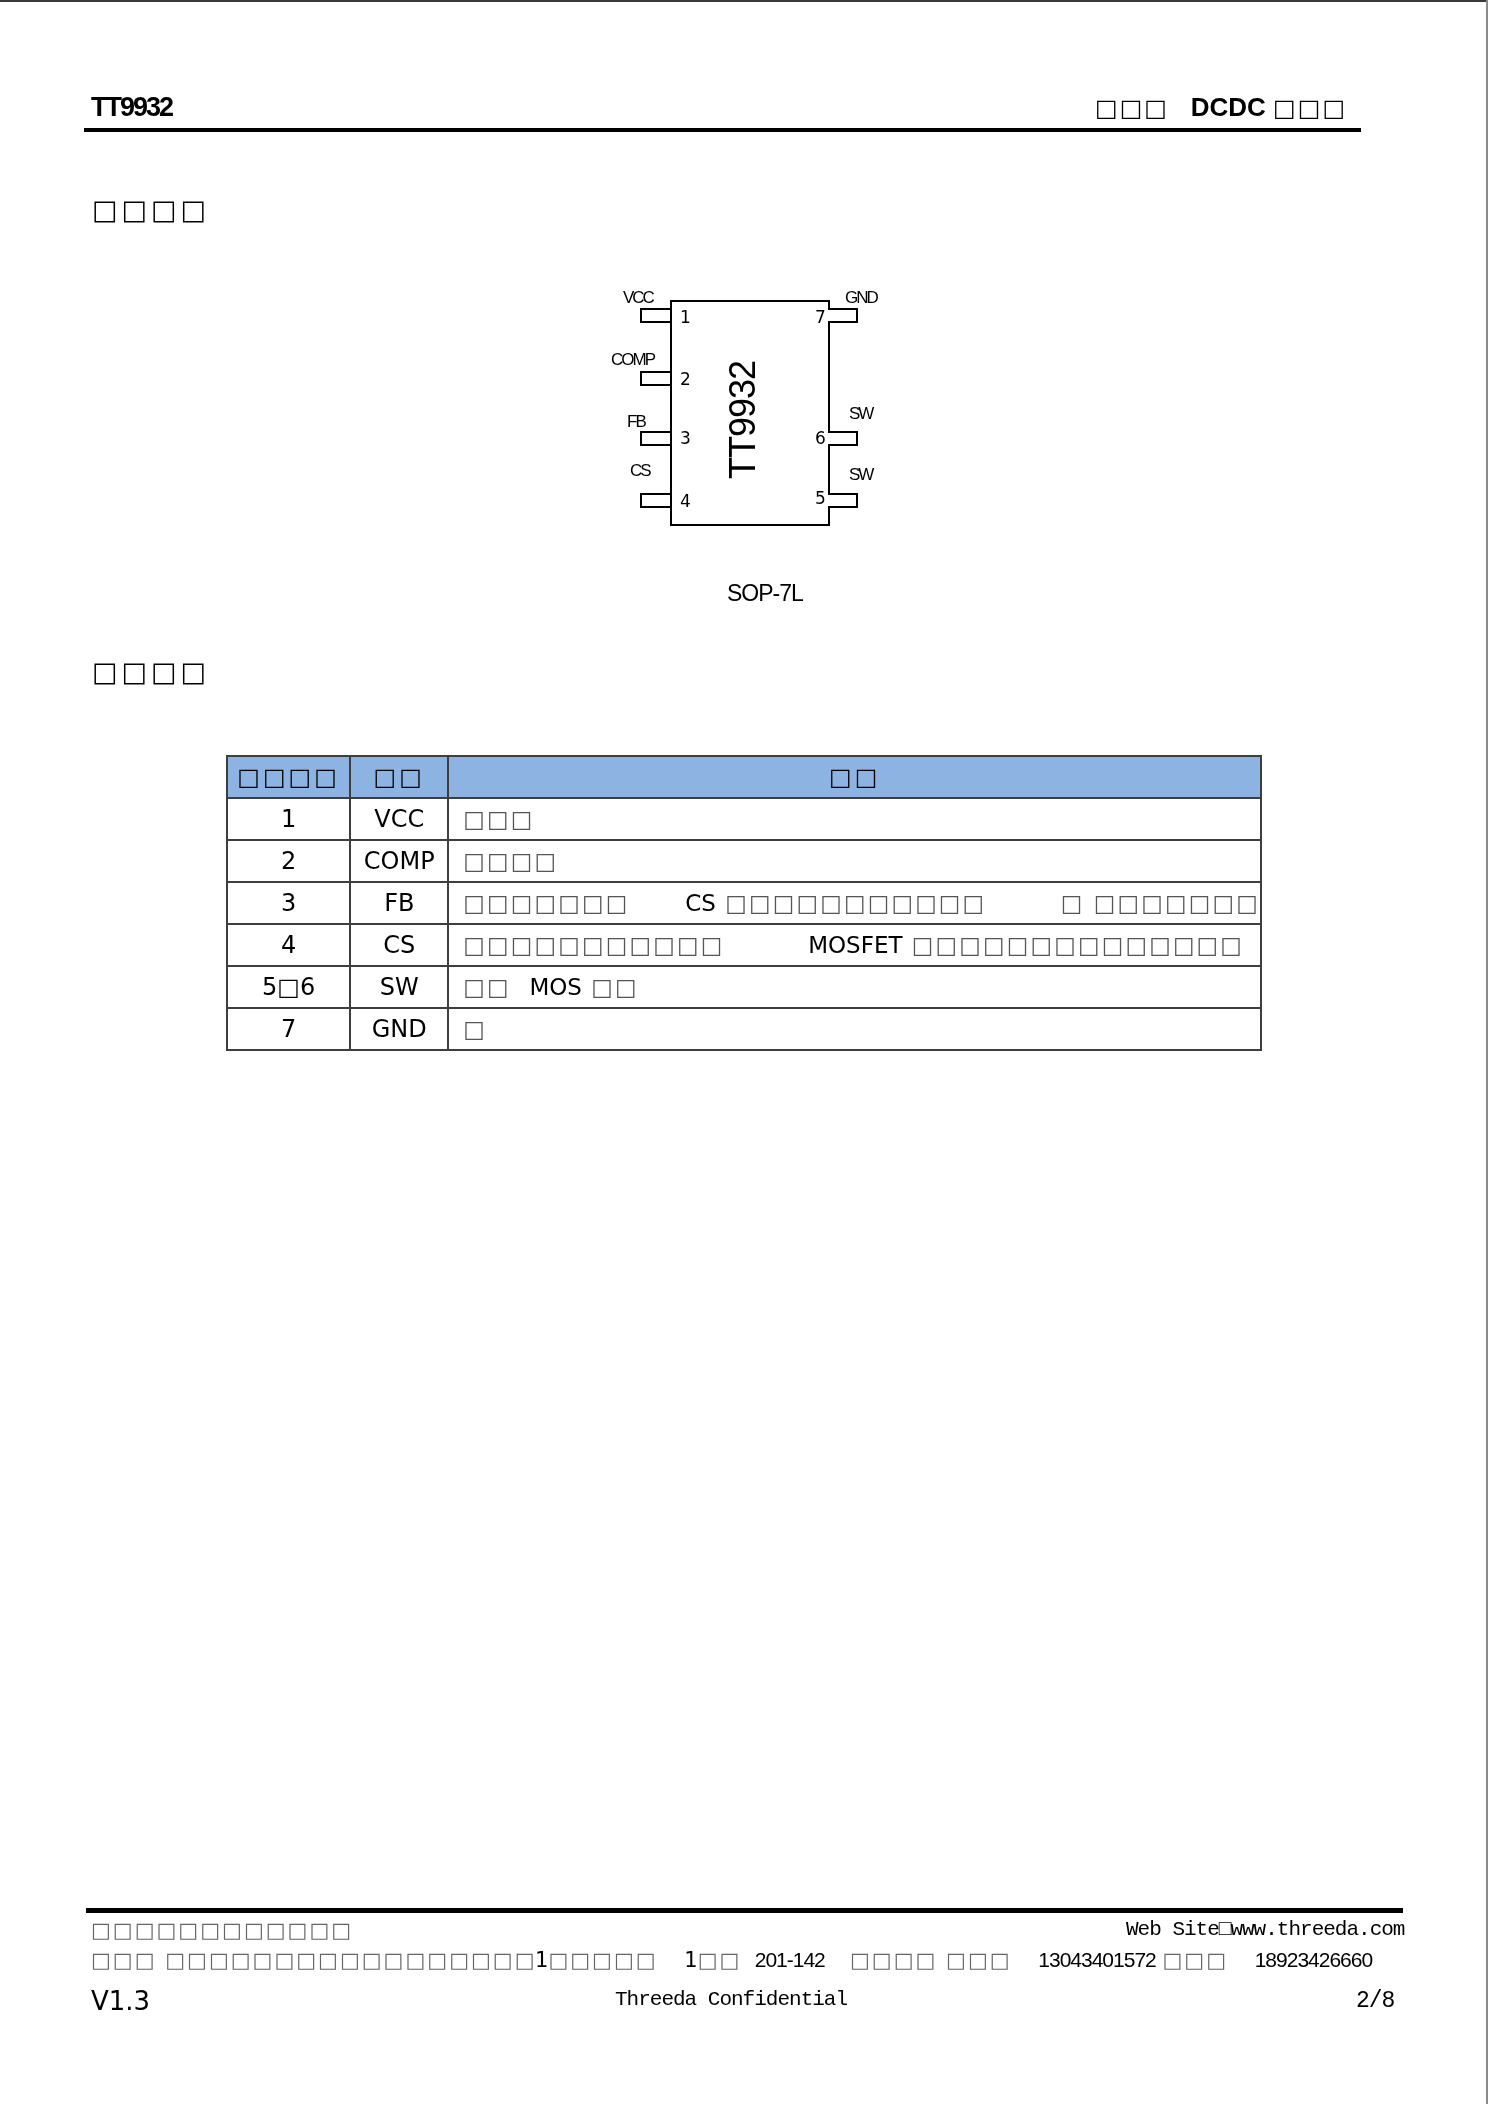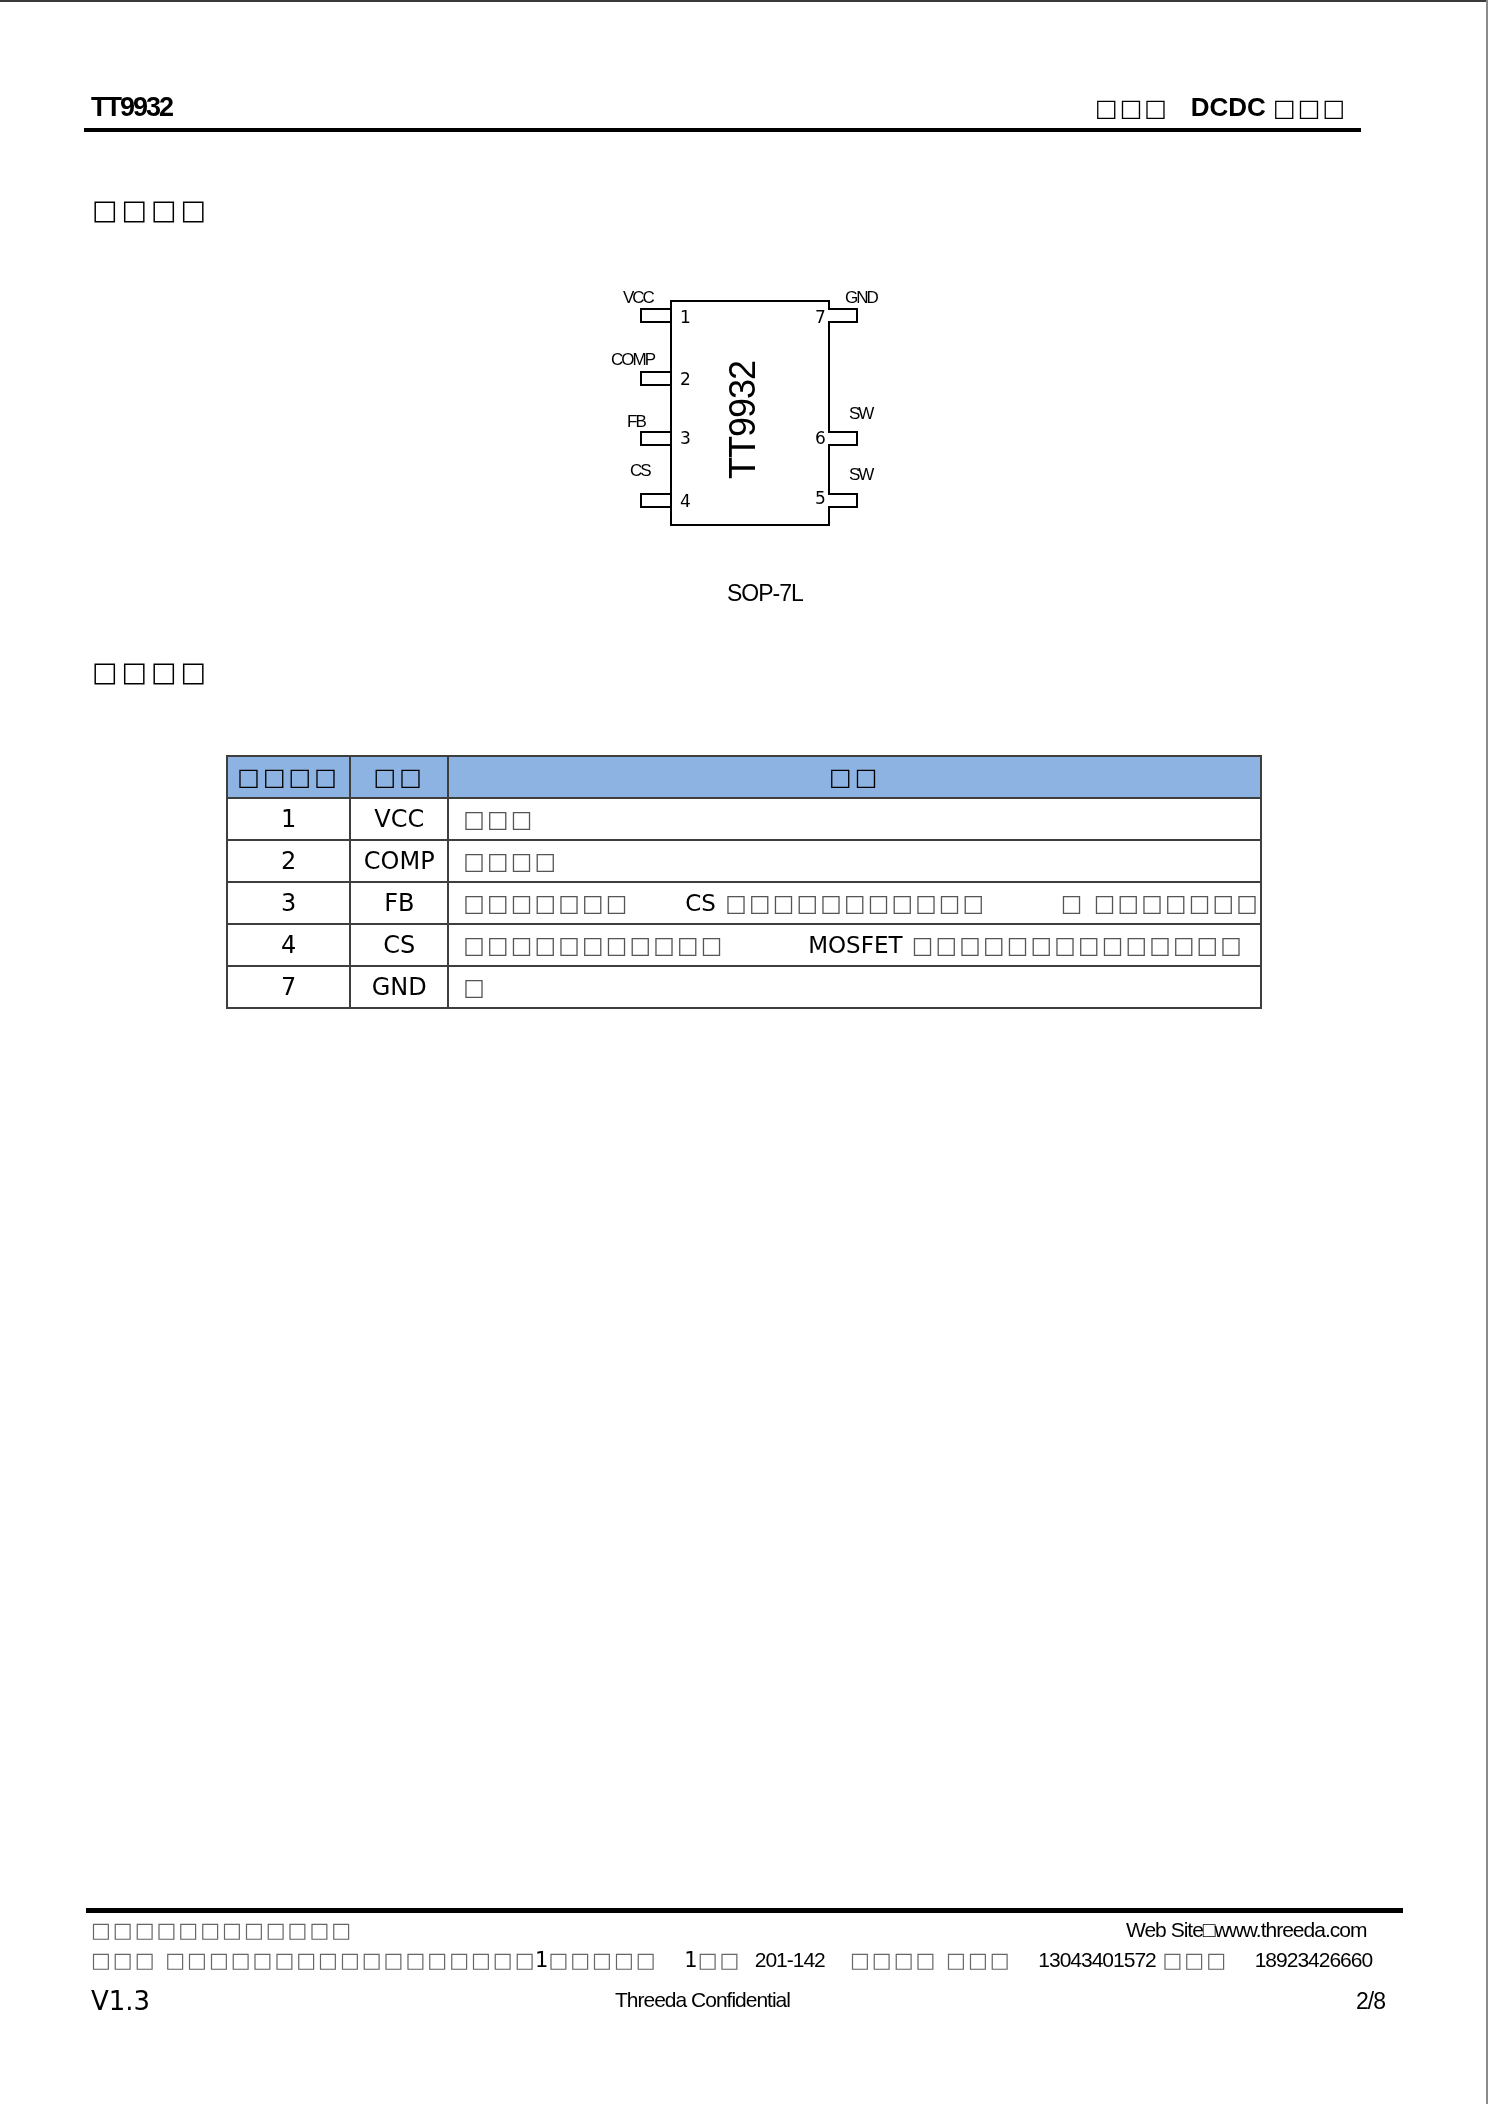--- a/index.html
+++ b/index.html
@@ -34,21 +34,21 @@
   table.pins th { background: #8db3e2; font-weight: normal; letter-spacing: 3px; }
   table.pins td.c { text-align: center; }
   table.pins td.desc { text-align: left; padding-left: 14px; color: #555; letter-spacing: 2px; font-size: 23px; white-space: pre; }
   table.pins td.desc .latin { color: #000; letter-spacing: 0; }
   col.c1 { width: 151px; } col.c2 { width: 136px; } col.c3 { width: 749px; }
 
   
   .ftr-line { position: absolute; left: 86px; top: 1908px; width: 1317px; height: 5px; background: #000; }
   .ftr { position: absolute; font-size: 21px; white-space: pre; color: #000; }
   .ftr .tofu { color: #666; letter-spacing: 2px; }
-  .ftr.narrow { font-family: Liberation Sans, sans-serif; letter-spacing: -1px; }
+  .ftr.narrow { font-family: Liberation Mono, monospace; letter-spacing: -1px; }
 </style>
 </head>
 <body>
 
 <div class="page-border-top"></div>
 <div class="page-border-right"></div>
 
 <div class="hdr-left">TT9932</div>
 <div class="hdr-right"><span class="tofu">□□□</span>   <span>DCDC</span> <span class="tofu">□□□</span></div>
 <div class="hdr-line"></div>
@@ -116,20 +116,25 @@
         <td class="c">3</td>
         <td class="c">FB</td>
         <td class="desc"><span>□□□□□□□      </span><span class="latin">CS</span><span> □□□□□□□□□□□        □ □□□□□□□</span></td>
       </tr>
       <tr>
         <td class="c">4</td>
         <td class="c">CS</td>
         <td class="desc"><span>□□□□□□□□□□□         </span><span class="latin">MOSFET</span><span> □□□□□□□□□□□□□□</span></td>
       </tr>
       <tr>
+        <td class="c">5□6</td>
+        <td class="c">SW</td>
+        <td class="desc"><span>□□  </span><span class="latin">MOS</span><span> □□</span></td>
+      </tr>
+      <tr>
         <td class="c">7</td>
         <td class="c">GND</td>
         <td class="desc"><span>□</span></td>
       </tr>
     </tbody>
 </table>
 
 <div class="ftr-line"></div>
 <div class="ftr" style="left:91px; top:1918px;"><span class="tofu">□□□□□□□□□□□□</span></div>
 <div class="ftr" style="left:91px; top:1948px;"><span class="tofu">□□□ □□□□□□□□□□□□□□□□□</span></div>

